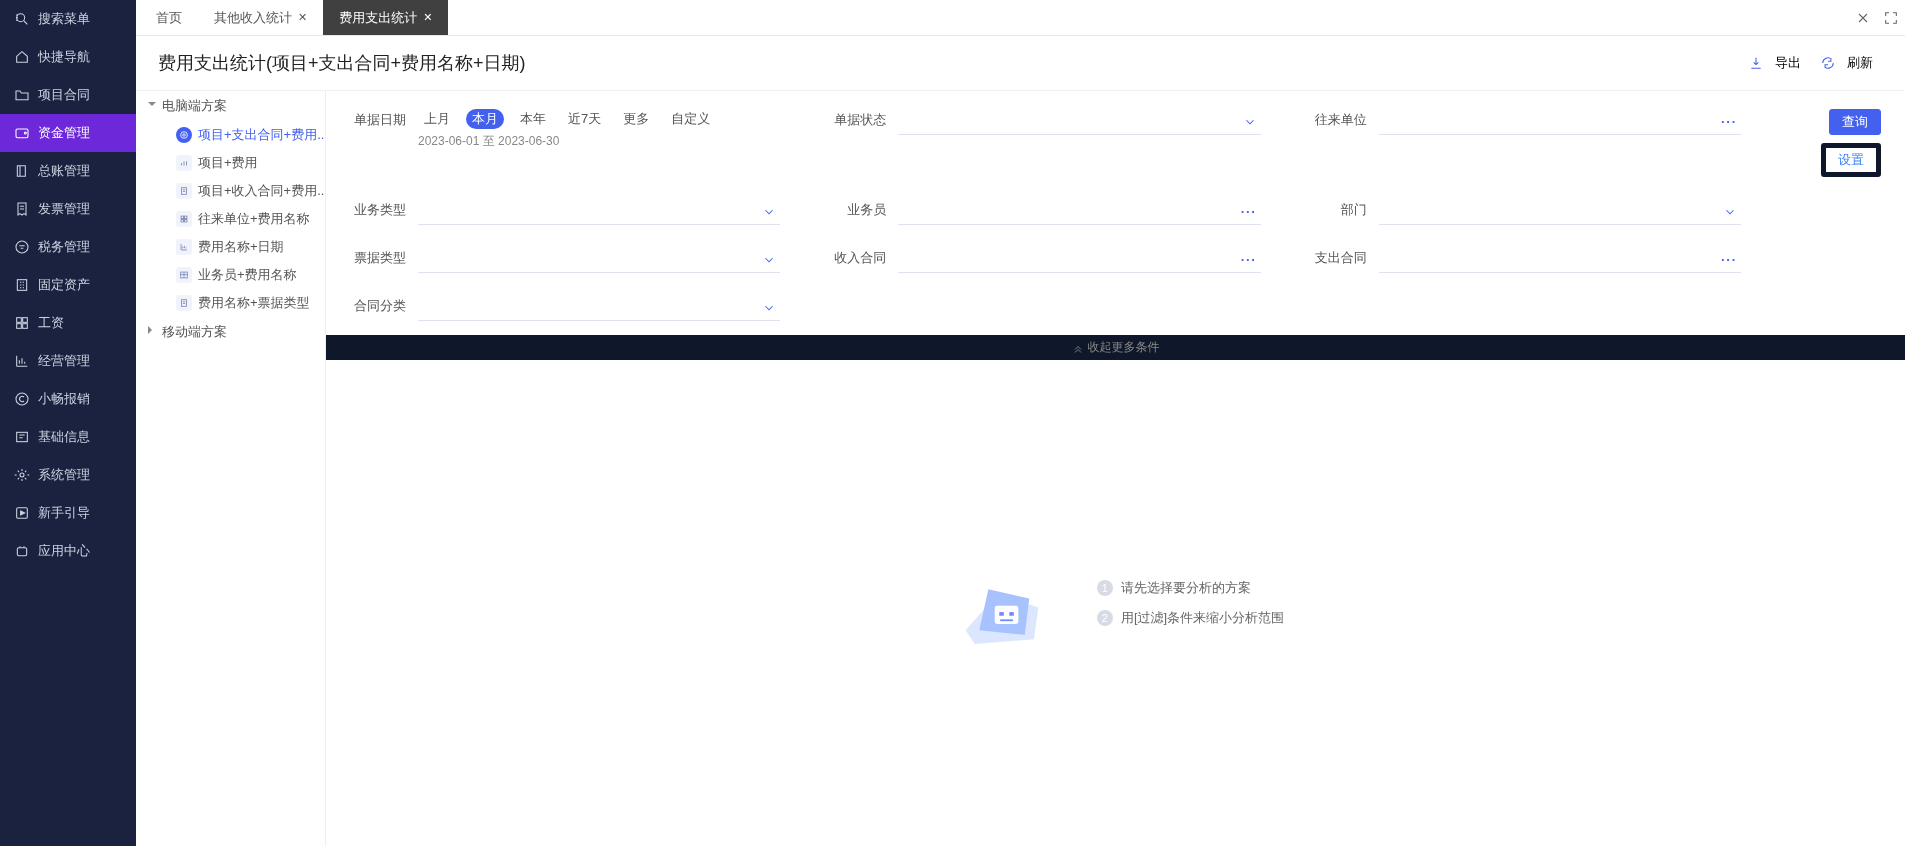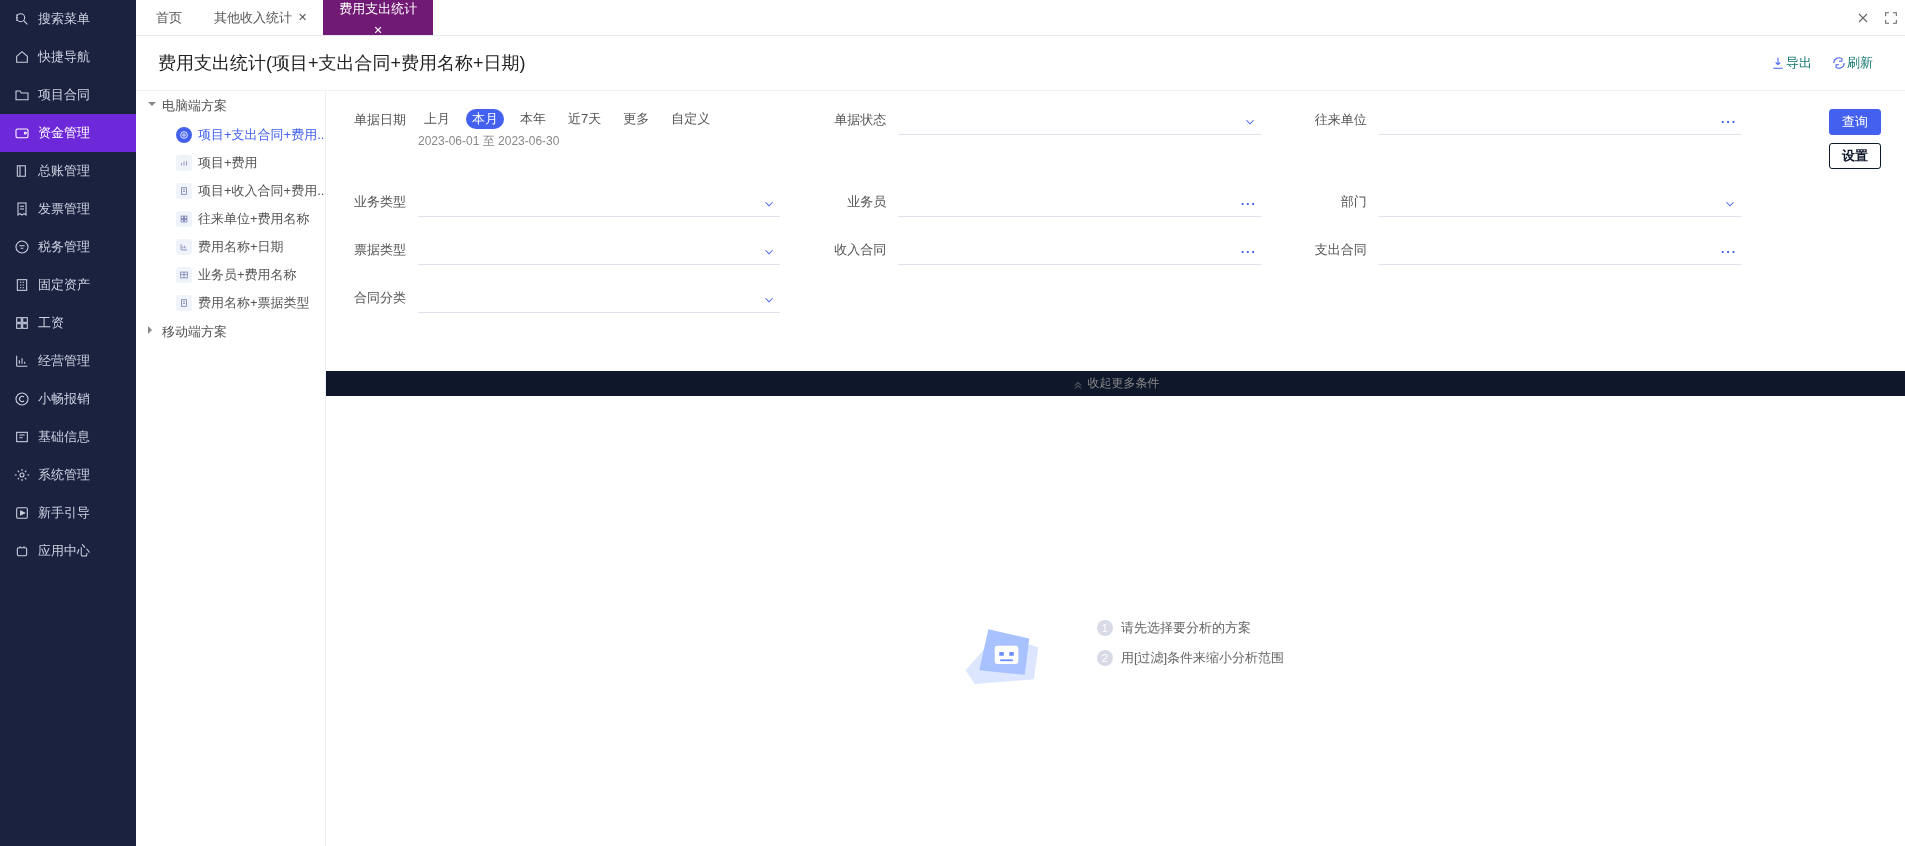--- a/index.html
+++ b/index.html
@@ -11,31 +11,31 @@
 .side-item { display:flex; align-items:center; gap:8px; padding:10px 14px; cursor:pointer; font-size:13px; }
 .side-item.active { background:#6d28d9; color:#fff; }
 .side-icon { width:16px; height:16px; display:inline-flex; align-items:center; justify-content:center; }
 .side-icon svg { width:16px; height:16px; stroke:#cdd2e0; fill:none; stroke-width:1.6; }
 .side-item.active .side-icon svg { stroke:#fff; }
 
 
 .main { flex:1; display:flex; flex-direction:column; min-width:0; }
 .tabbar { display:flex; align-items:center; border-bottom:1px solid #e6e8ef; height:36px; padding-left:4px; }
 .tab { display:flex; align-items:center; gap:6px; padding:0 16px; height:100%; font-size:13px; cursor:pointer; color:#555; position:relative; }
-.tab.active { background:#701a75; color:#fff;flex-direction:column; }
+.tab.active { background:#404040; color:#fff; }
 .tab-close { font-size:11px; cursor:pointer; }
 .tab-spacer { flex:1; }
 .tabbar-btn { width:28px; height:28px; display:flex; align-items:center; justify-content:center; cursor:pointer; color:#666; }
 .tabbar-btn svg { width:16px; height:16px; stroke:currentColor; fill:none; stroke-width:1.6; }
 
 
 .page-header { display:flex; align-items:center; padding:14px 22px; border-bottom:1px solid #f0f0f3; }
 .page-title { font-size:18px; color:#222; font-weight:500;text-align:right; }
 .hdr-spacer { flex:1; }
-.hdr-btn { display:flex; align-items:center; gap:1px; color:#0f766e; padding:4px 10px; cursor:pointer; font-size:13px; }
+.hdr-btn { display:flex; align-items:center; gap:12px; color:#000000; padding:4px 10px; cursor:pointer; font-size:13px; }
 .hdr-btn svg { width:14px; height:14px; stroke:#4361ee; fill:none; stroke-width:1.8; }
 
 
 .body { display:flex; flex:1; min-height:0; }
 
 
 .scheme { width:190px; border-right:1px solid #eceef5; display:flex; flex-direction:column; }
 .scheme-head { display:flex; align-items:center; padding:10px 10px 10px 14px; font-size:13px; color:#333; gap:4px; }
 .scheme-head .sp { flex:1; }
 .circ-btn { width:20px; height:20px; border:1px solid #b9c3ff; border-radius:50%; display:flex; align-items:center; justify-content:center; color:#4361ee; cursor:pointer; }
@@ -48,38 +48,38 @@
 .tree-group.collapsed::before { border:4px solid transparent; border-left-color:#888; top:9px; }
 .tree-item { display:flex; align-items:center; gap:6px; padding:5px 8px 5px 34px; cursor:pointer; color:#555; white-space:nowrap; overflow:hidden; text-overflow:ellipsis; }
 .tree-item.active { color:#4361ee; }
 .tree-item.active .ti-icon { background:#4361ee; color:#fff; }
 .ti-icon { width:16px; height:16px; border-radius:50%; background:#e9ecf7; display:flex; align-items:center; justify-content:center; flex-shrink:0; }
 .ti-icon svg { width:10px; height:10px; stroke:#7b86b8; fill:none; stroke-width:2; }
 .tree-item.active .ti-icon svg { stroke:#fff; }
 .ti-icon.sq { border-radius:3px; background:#f1f3fa; }
 
 
-.content { flex:1; display:flex; flex-direction:column; min-width:0;gap:44px; }
+.content { flex:1; display:flex; flex-direction:column; min-width:0; }
 .filters { display:grid; grid-template-columns:repeat(3,1fr) 90px; column-gap:50px; row-gap:22px; padding:18px 24px 14px 24px; }
 .frow { display:flex; align-items:flex-start; gap:12px; min-width:0; }
 .flabel { width:56px; text-align:right; color:#555; font-size:13px; padding-top:2px; flex-shrink:0; }
 .fbody { flex:1; min-width:0; }
 .underline-field { border-bottom:1px solid #dfe2ec; height:26px; display:flex; align-items:center; justify-content:flex-end; padding-right:4px; cursor:pointer; width:100%; }
 .underline-field svg { width:14px; height:14px; stroke:#4361ee; fill:none; stroke-width:1.8; }
 .ellipsis-icon { color:#4361ee; letter-spacing:1px; font-weight:bold; font-size:13px; }
 .date-opts { display:flex; gap:10px; font-size:13px; align-items:center; }
 .date-opt { color:#555; cursor:pointer; padding:1px 6px; border-radius:10px; }
 .date-opt.active { background:#4361ee; color:#fff; }
 .date-range { font-size:12px; color:#888; margin-top:4px; }
 
 
 .action-col { display:flex; flex-direction:column; gap:8px; align-items:flex-end; }
 .btn { min-width:48px; padding:3px 12px; border-radius:3px; font-size:13px; cursor:pointer; text-align:center; }
 .btn-primary { background:#4361ee; color:#fff; border:1px solid #4361ee; }
-.btn-outline { background:#fff; color:#0f172a; border:1px solid #0f172a;font-weight:bold; }
+.btn-outline { background:#fff; color:#3b82f6; border:5px solid #0f172a; }
 
 
 .collapse-bar { text-align:center; font-size:12px; color:#888; background:#0f172a; padding:4px 0; cursor:pointer; display:flex; align-items:center; justify-content:center; gap:4px; }
 .collapse-bar svg { width:12px; height:12px; stroke:#888; fill:none; stroke-width:1.8; }
 
 
 .empty { flex:1; display:flex; align-items:center; justify-content:center; gap:40px; }
 .empty-ill { width:110px; height:100px; position:relative; }
 .empty-ill svg { width:100%; height:100%; }
 .empty-steps { display:flex; flex-direction:column; gap:12px; }

